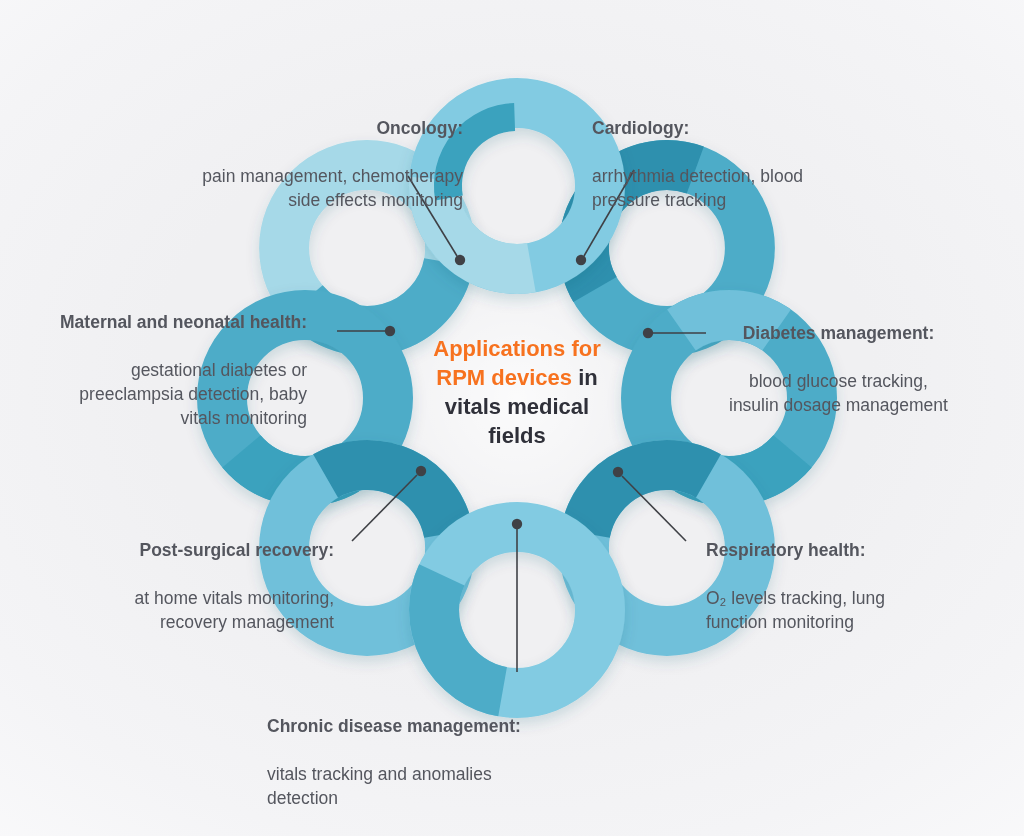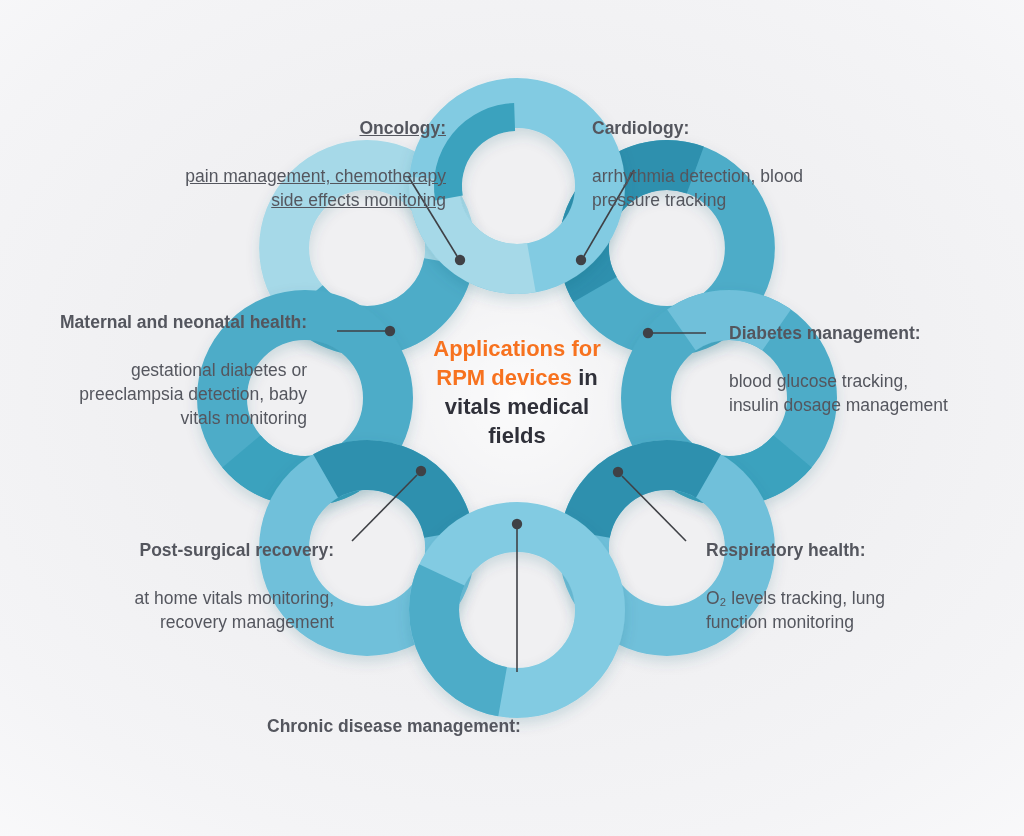--- a/index.html
+++ b/index.html
@@ -94,59 +94,61 @@
       <line x1="706" y1="333" x2="653" y2="333" stroke="#3F4146" stroke-width="1.6"></line>
       <circle cx="648" cy="333" r="5.2" fill="#3F4146"></circle>
       <line x1="352" y1="541" x2="417" y2="475" stroke="#3F4146" stroke-width="1.6"></line>
       <circle cx="421" cy="471" r="5.2" fill="#3F4146"></circle>
       <line x1="686" y1="541" x2="622" y2="476" stroke="#3F4146" stroke-width="1.6"></line>
       <circle cx="618" cy="472" r="5.2" fill="#3F4146"></circle>
       <line x1="517" y1="672" x2="517" y2="529" stroke="#3F4146" stroke-width="1.6"></line>
       <circle cx="517" cy="524" r="5.2" fill="#3F4146"></circle>
     </svg>
 
-  <div class="label align-right" style="right:578px;top:92px;text-decoration:underline;">
+  <div class="label align-right" style="right:561px;top:92px;">
     <div class="hd">Oncology:</div>
     <div>pain management, chemotherapy
 side effects monitoring</div>
   </div>
 
   <div class="label align-right" style="right:717px;top:286px;">
     <div class="hd">Maternal and neonatal health:</div>
     <div>gestational diabetes or
 preeclampsia detection, baby
 vitals monitoring</div>
   </div>
 
   <div class="label align-left" style="left:592px;top:92px;">
     <div class="hd">Cardiology:</div>
     <div>arrhythmia detection, blood
 pressure tracking</div>
   </div>
 
-  <div class="label align-left" style="left:729px;top:297px;">
+  <div class="label align-left" style="left:729px;top:297px;text-align:center;">
     <div class="hd">Diabetes management:</div>
     <div>blood glucose tracking,
 insulin dosage management</div>
   </div>
 
   <div class="label align-left" style="left:706px;top:514px;">
     <div class="hd">Respiratory health:</div>
     <div>O₂ levels tracking, lung
 function monitoring</div>
   </div>
 
   <div class="label align-right" style="right:690px;top:514px;">
     <div class="hd">Post-surgical recovery:</div>
     <div>at home vitals monitoring,
 recovery management</div>
   </div>
 
   <div class="label align-center" style="left:267px;width:500px;top:690px;">
     <div class="hd">Chronic disease management:</div>
+    <div>vitals tracking and anomalies
+detection</div>
   </div>
 
   <div id="center-title">
     <span class="t-orange">Applications for</span><br>
     <span class="t-orange">RPM devices</span><span class="t-dark"> in</span><br>
     <span class="t-dark">vitals medical</span><br>
     <span class="t-dark">fields</span>
   </div>
 
 </div>

